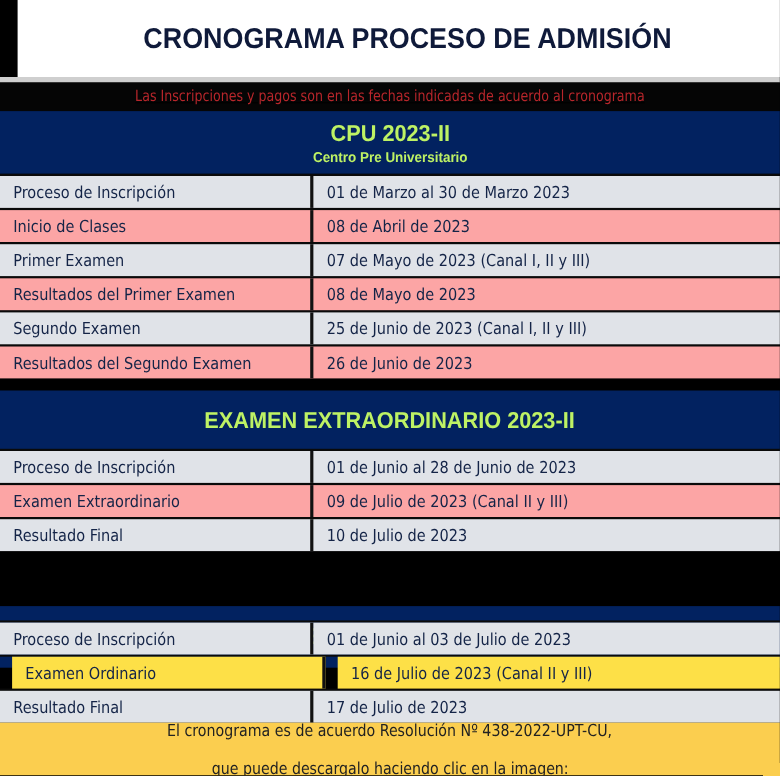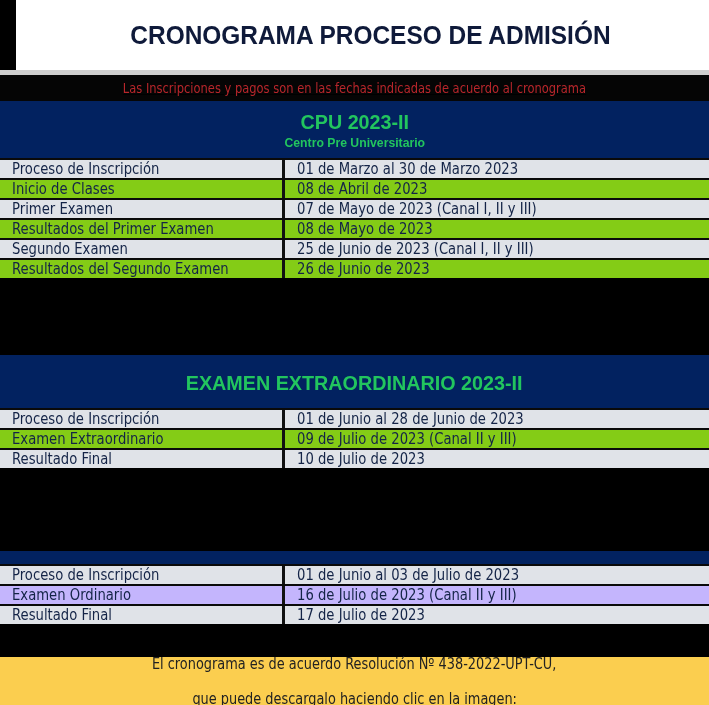--- a/index.html
+++ b/index.html
@@ -17,38 +17,38 @@
   .notice-bar {
     position: absolute; left: 0; top: 75px; width: 709px; height: 26px; background: #050505;
     display: flex; align-items: center; justify-content: center; text-decoration: underline;
   }
   .notice-bar span {
     font-family: "DejaVu Sans", sans-serif; font-size: 14px; color: #b8262b;
     transform: scaleX(0.82); display: inline-block; white-space: nowrap;
   }
   .section-header {
     position: absolute; left: 0; width: 709px; background: #022260;
-    display: flex; flex-direction: column; align-items: center; justify-content: center; color: #22c55e;
+    display: flex; flex-direction: column; align-items: center; justify-content: center; color: #bef264;
   }
   .section-header .h-title { font-weight: bold; font-size: 21px; transform: scaleX(0.94); display: inline-block; }
   .section-header .h-sub { font-weight: bold; font-size: 13px; margin-top: 1px; transform: scaleX(0.94); display: inline-block; }
   .rows { position: absolute; left: 0; width: 709px; }
   .row {
-    display: flex; height: 20px; border-top: 2px solid #0a0a0a; justify-content: center;
+    display: flex; height: 31px; border-top: 2px solid #0a0a0a; justify-content: center;
   }
   .row .c1, .row .c2 {
     display: flex; align-items: center; font-family: "DejaVu Sans", sans-serif; font-size: 15px; color: #142447;
     white-space: nowrap; overflow: hidden;
   }
   .row .c1 { width: 285px; padding-left: 12px; border-right: 3px solid #111; }
   .row .c2 { flex: 1; padding-left: 12px; }
   .row .c1 span, .row .c2 span { transform: scaleX(0.88); transform-origin: left center; display: inline-block; }
   .row.light .c1, .row.light .c2 { background: #e0e3e8; }
-  .row.dark .c1, .row.dark .c2 { background: #84cc16; }
-  .row.mid .c1, .row.mid .c2 { background: #c4b5fd; }
+  .row.dark .c1, .row.dark .c2 { background: #fca5a5; }
+  .row.mid .c1, .row.mid .c2 { background: #fde047; margin-left: 11px; }
   .footer {
     position: absolute; left: 0; top: 657px; width: 709px; height: 48px; background: #fbce4f;
     display: flex; flex-direction: column; align-items: center; justify-content: center; gap: 13px;
   }
   .footer span {
     font-family: "DejaVu Sans", sans-serif; font-size: 15px; color: #222; line-height: 22px;
     transform: scaleX(0.86); display: inline-block; white-space: nowrap;
   }
 </style>
 </head>

